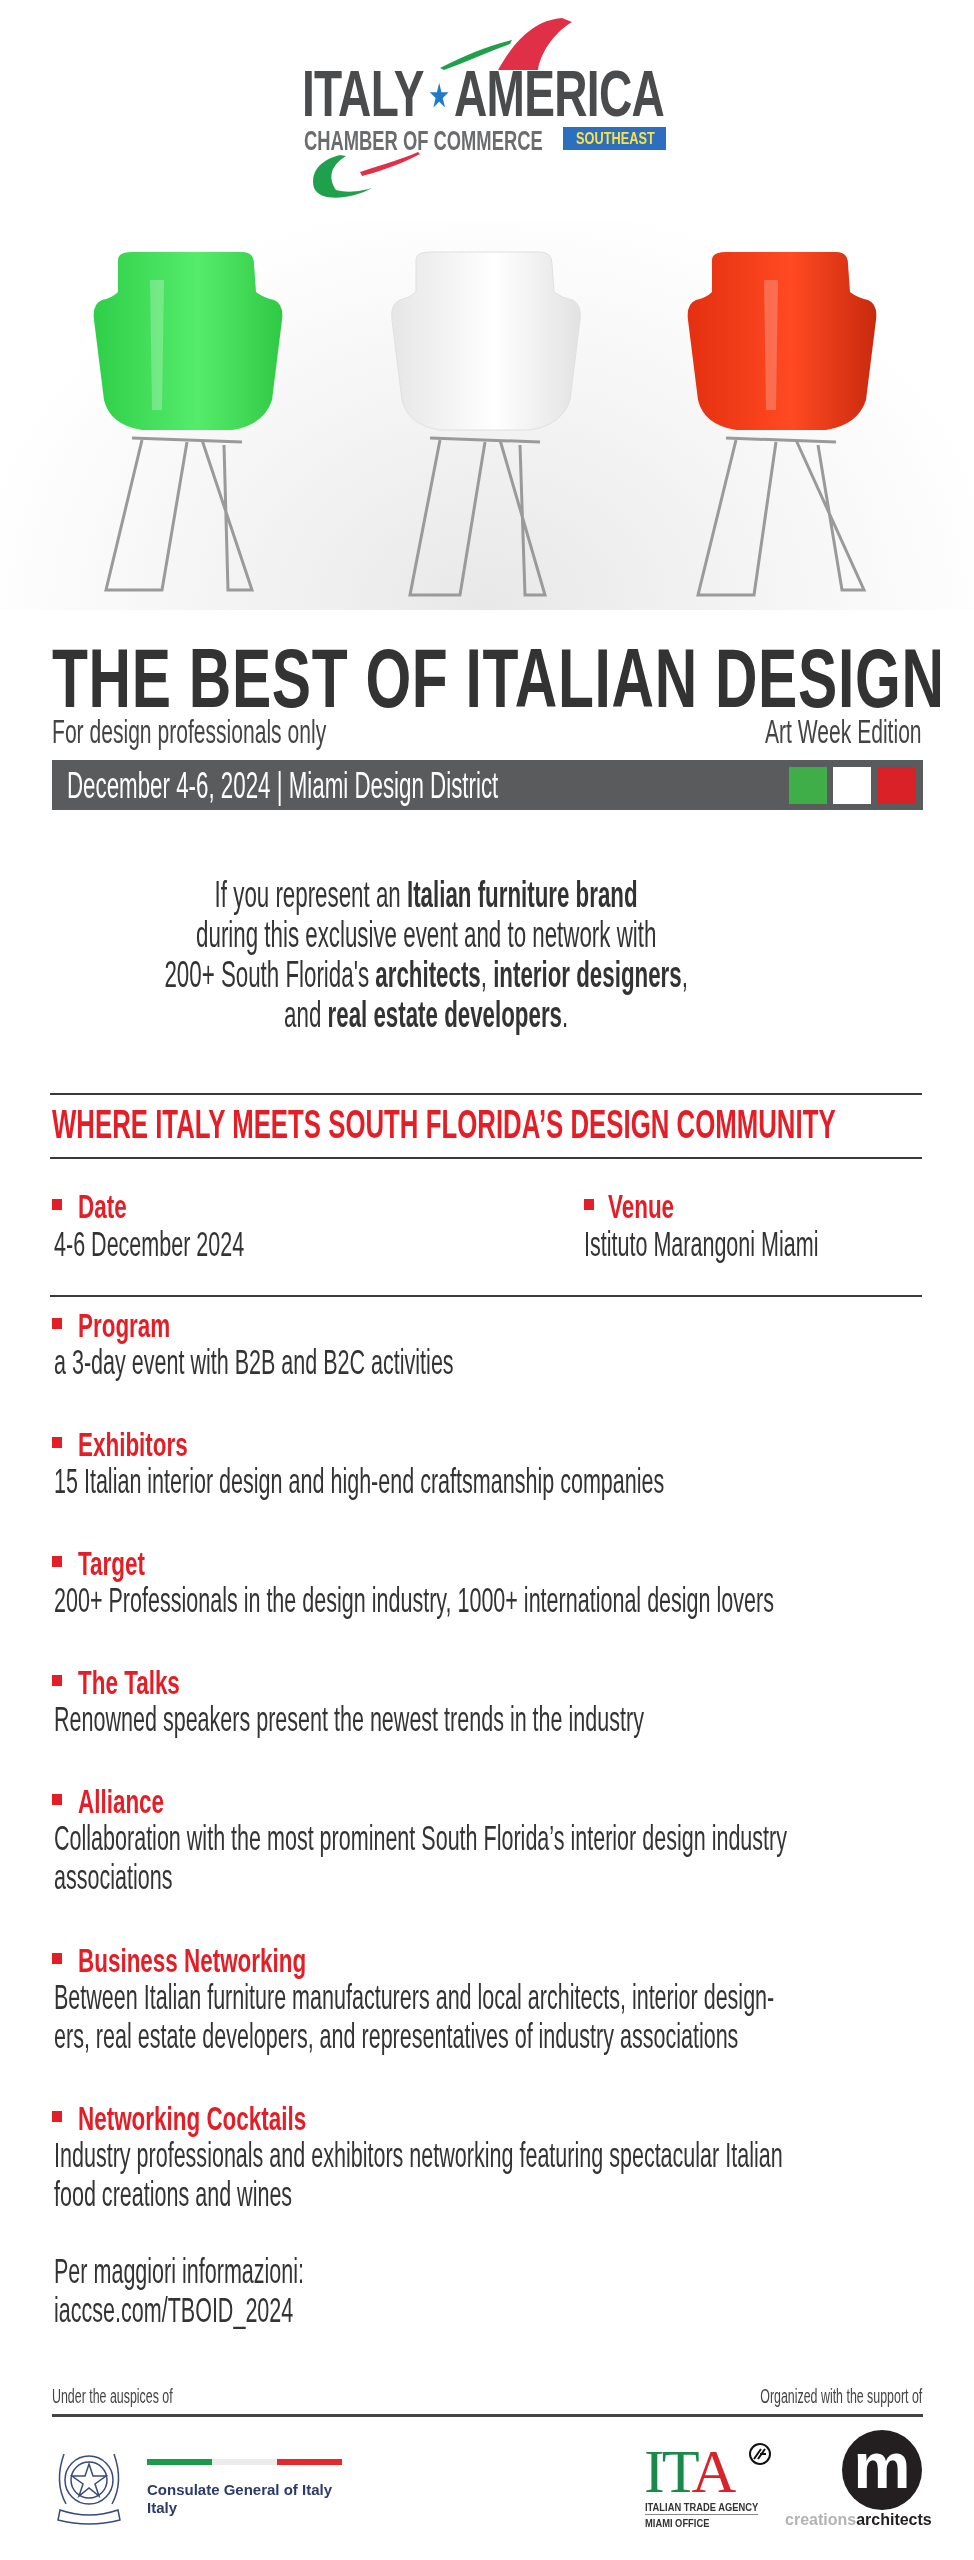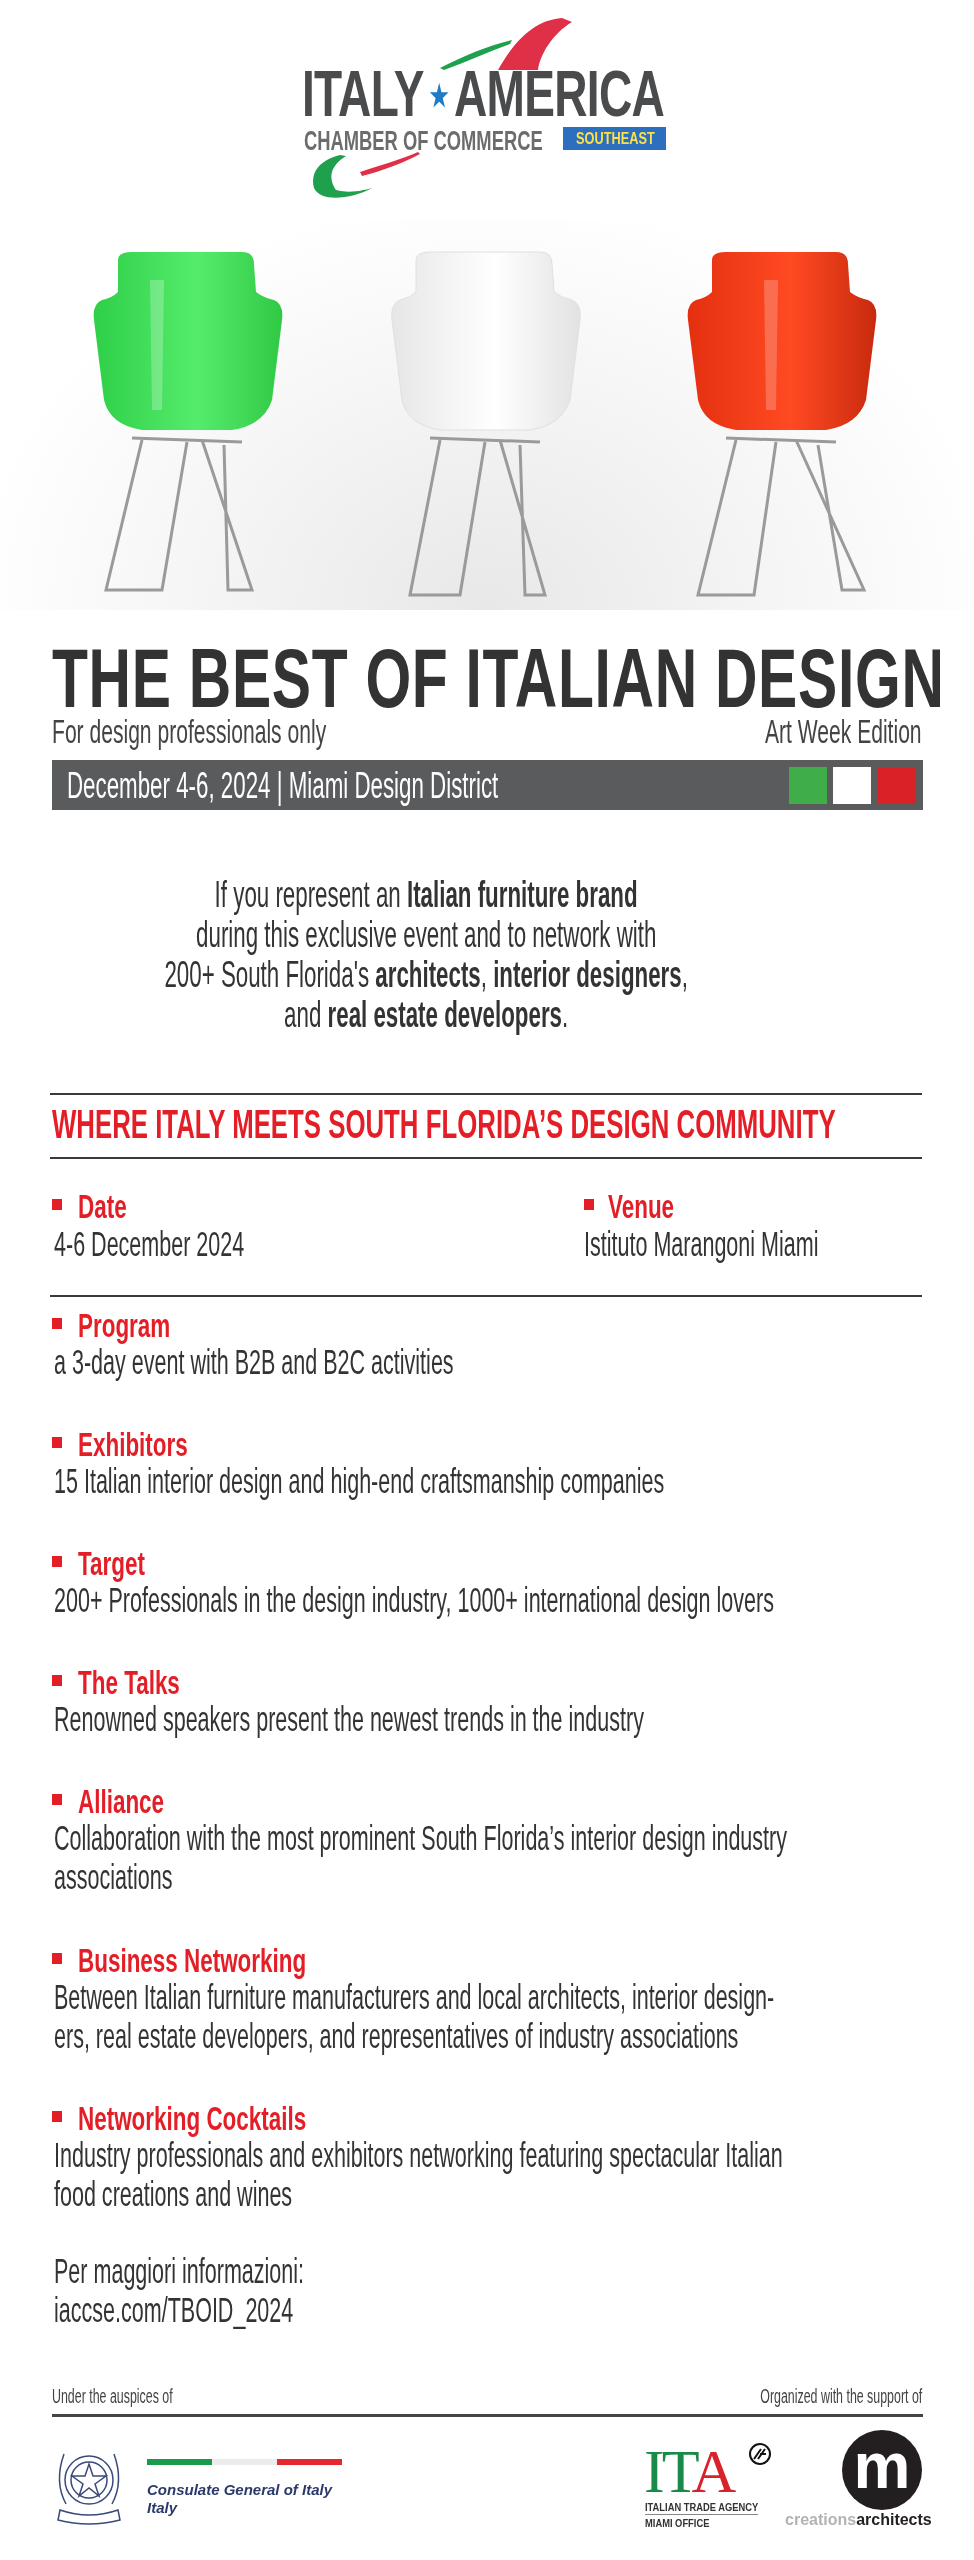--- a/index.html
+++ b/index.html
@@ -34,21 +34,21 @@
 
   
   .rule { height: 2px; background: #3a3a3a; }
   .red-heading { left: 52px; top: 1104px; font-size: 40px; font-weight: 700; color: #e41e26; transform: scaleX(0.645); transform-origin: left top; white-space: nowrap; line-height: 1; }
 
   .item-h { font-size: 34px; font-weight: 700; color: #e41e26; white-space: nowrap; line-height: 1; transform: scaleX(0.66); transform-origin: left top; }
   .bullet { position: absolute; width: 10px; height: 11px; background: #e41e26; }
   .item-b { font-size: 35px; color: #333; white-space: nowrap; line-height: 40px; transform: scaleX(0.615); transform-origin: left top; }
 
   .foot-small { font-size: 20px; color: #444; transform: scaleX(0.62); white-space: nowrap; line-height: 1; }
-  .consulate { font-size: 15px; font-weight: 700; color: #2b3a6b; line-height: 18px; font-style: italic; }
+  .consulate { font-size: 15px; font-weight: 700; color: #2b3a6b; line-height: 18px; }
   .ita-big { font-family: "Liberation Serif", serif; font-size: 62px; line-height: 1; letter-spacing: -3px; }
   .ita-small { font-size: 11px; font-weight: 700; color: #333; white-space: nowrap; transform: scaleX(0.85); transform-origin: left top; line-height: 1; }
 </style>
 </head>
 <body>
 
 <div id="logo" class="abs">
   <svg class="abs" style="left:0;top:0" width="390" height="210">
     <path d="M208 70 C 225 40, 245 20, 272 18 L 282 22 C 262 34, 250 55, 248 70 Z" fill="#e03048"></path>
     <path d="M150 68 C 175 55, 200 45, 222 40 L 220 44 C 198 52, 176 62, 154 70 Z" fill="#1ea04c"></path>

